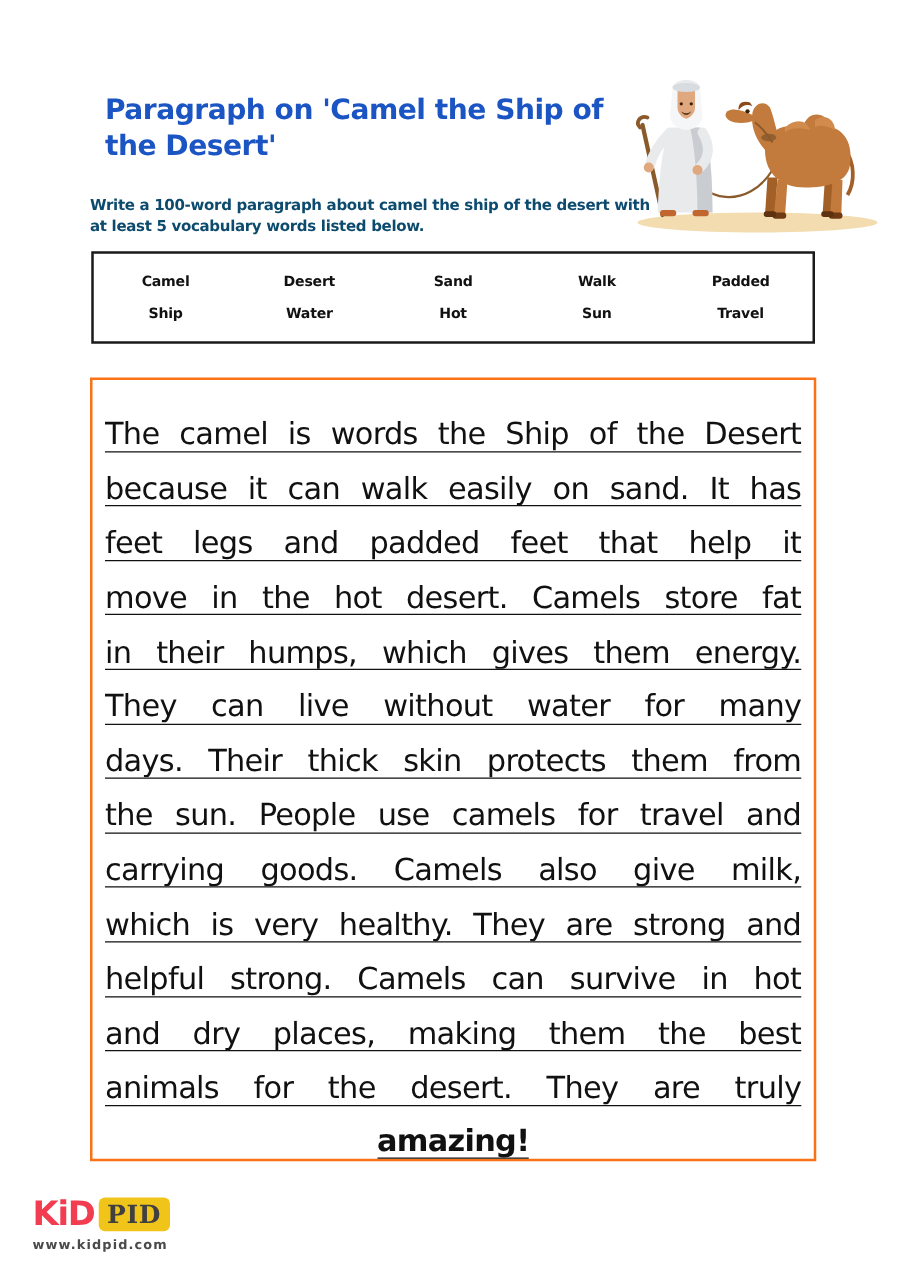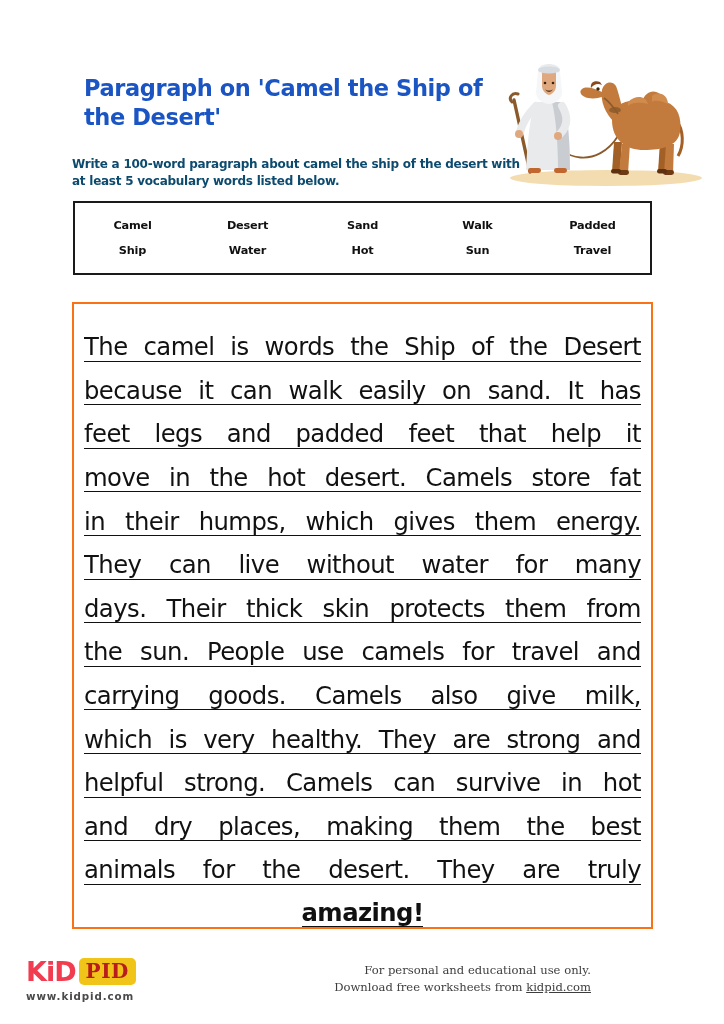--- a/index.html
+++ b/index.html
@@ -152,21 +152,21 @@
     font-family: "DejaVu Sans", sans-serif;
     font-weight: bold;
     font-size: 27px;
     letter-spacing: -1px;
     color: #F23C50;
     line-height: 1;
   }
   .logo-pid {
     margin-left: 3px;
     background: #F0C419;
-    color: #b91c1c;
+    color: #404040;
     font-family: "DejaVu Serif", serif;
     font-weight: bold;
     font-size: 20px;
     letter-spacing: 0.5px;
     line-height: 1;
     padding: 3px 7px 4px 7px;
     border-radius: 5px;
   }
   .logo-url {
     position: absolute;
@@ -302,19 +302,15 @@
         <div class="answer-line last"><span class="seg-wrap">amazing!</span></div>
       </div>
   </div>
 
   <div class="footer">
     <div class="logo">
       <span class="logo-kid">KiD</span>
       <span class="logo-pid">PID</span>
     </div>
     <div class="logo-url">www.kidpid.com</div>
-    <div class="credit">
-      <div>For personal and educational use only.</div>
-      <div><span>Download free worksheets from </span><span class="link">kidpid.com</span></div>
-    </div>
   </div>
 
 </div>
 
 </body></html>

